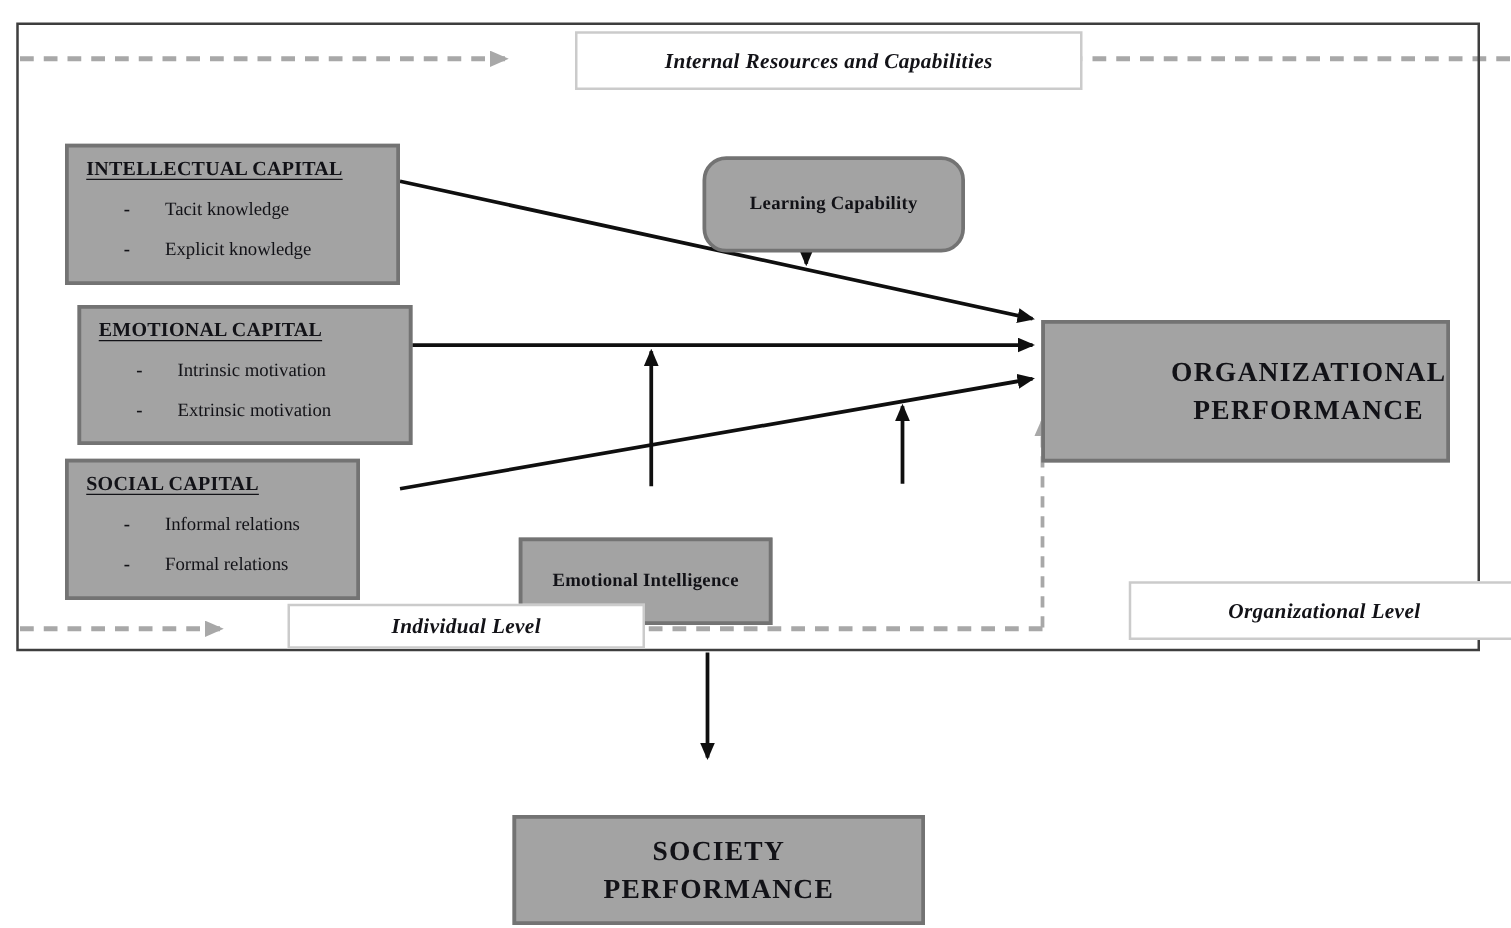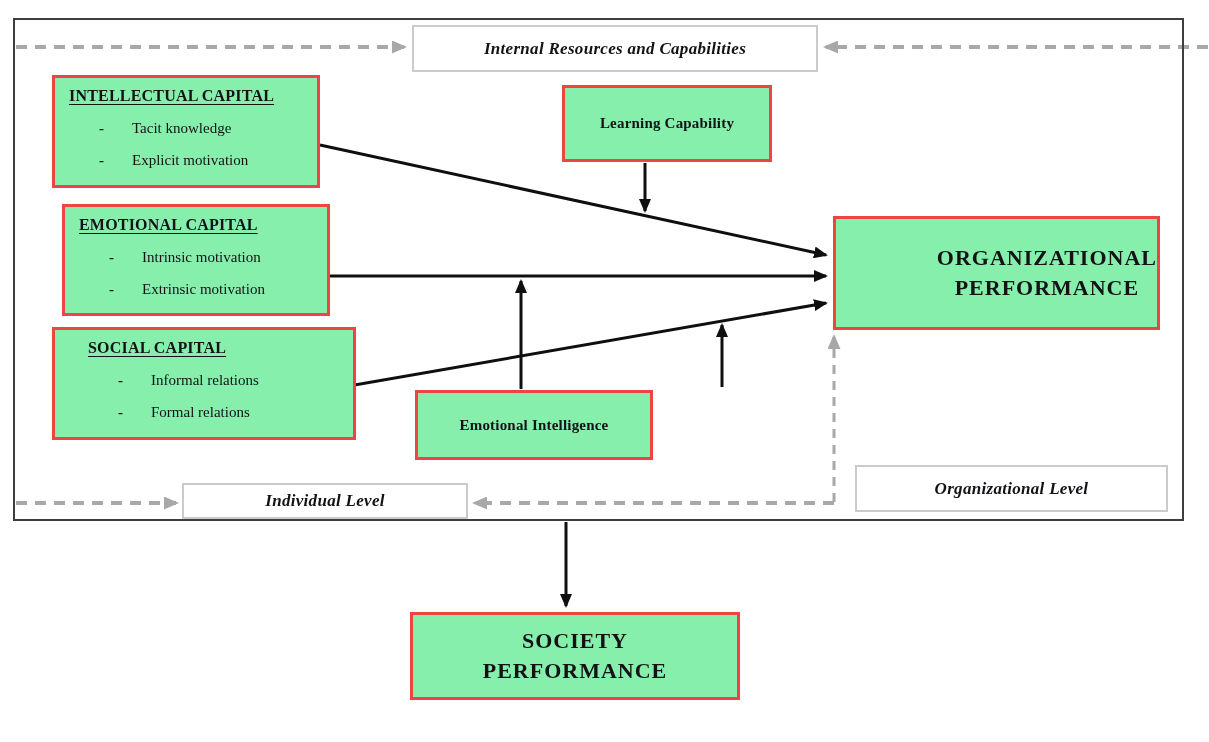--- a/index.html
+++ b/index.html
@@ -3,25 +3,25 @@
 <meta charset="utf-8">
 <style>
   html,body{margin:0;padding:0;background:#ffffff;}
   .canvas{
     position:relative;width:1209px;height:742px;background:#ffffff;
     font-family:"Liberation Serif","DejaVu Serif",serif;color:#121217;overflow:hidden;
   }
   .overlay{position:absolute;left:0;top:0;width:1209px;height:742px;pointer-events:none;}
   .abs{position:absolute;box-sizing:border-box;}
   .frame{border:2px solid #3e3e3e;background:transparent;}
-  .thickbox{border:3px solid #ef4444;background:#86efac;}
+  .thickbox{border:3px solid #737373;background:#a3a3a3;margin-top:40px;}
   .lightbox{
     border:2px solid #cbcbcb;background:#ffffff;
     display:flex;align-items:center;justify-content:center;
-    font-weight:bold;font-style:italic;font-size:17px;letter-spacing:.3px;
+    font-weight:bold;font-style:italic;font-size:17px;letter-spacing:.3px;margin-left:48px;
   }
   .centerbox{display:flex;align-items:center;justify-content:center;text-align:center;}
   .cap-title{
     margin:9px 0 0 14px;font-weight:bold;font-size:16px;letter-spacing:.2px;
     text-decoration:underline;text-underline-offset:3px;
   }
   .cap-item{display:flex;margin:14px 0 0 44px;font-size:15px;line-height:18px;}
   .cap-item .dash{font-weight:bold;margin-right:28px;}
   .modlabel{font-weight:bold;font-size:15px;letter-spacing:.2px;}
   .two-line{white-space:pre-line;font-weight:bold;font-size:22px;line-height:1.35;letter-spacing:1px;}
@@ -63,53 +63,53 @@
   </div>
 
   <div class="abs thickbox" style="left:52px;top:75px;width:268px;height:113px;">
     <div class="cap-title">INTELLECTUAL CAPITAL</div>
     <div class="cap-item">
       <span class="dash">-</span>
       <span>Tacit knowledge</span>
     </div>
     <div class="cap-item">
       <span class="dash">-</span>
-      <span>Explicit motivation</span>
+      <span>Explicit knowledge</span>
     </div>
   </div>
 
   <div class="abs thickbox" style="left:62px;top:204px;width:268px;height:112px;">
     <div class="cap-title">EMOTIONAL CAPITAL</div>
     <div class="cap-item">
       <span class="dash">-</span>
       <span>Intrinsic motivation</span>
     </div>
     <div class="cap-item">
       <span class="dash">-</span>
       <span>Extrinsic motivation</span>
     </div>
   </div>
 
-  <div class="abs thickbox" style="left:52px;top:327px;width:304px;height:113px;padding-left:19px;">
+  <div class="abs thickbox" style="left:52px;top:327px;width:236px;height:113px;">
     <div class="cap-title">SOCIAL CAPITAL</div>
     <div class="cap-item">
       <span class="dash">-</span>
       <span>Informal relations</span>
     </div>
     <div class="cap-item">
       <span class="dash">-</span>
       <span>Formal relations</span>
     </div>
   </div>
 
-  <div class="abs thickbox centerbox" style="left:562px;top:85px;width:210px;height:77px;">
+  <div class="abs thickbox centerbox" style="left:562px;top:85px;width:210px;height:77px;border-radius:19px;">
     <span class="modlabel">Learning Capability</span>
   </div>
 
-  <div class="abs thickbox centerbox" style="left:415px;top:390px;width:238px;height:70px;">
+  <div class="abs thickbox centerbox" style="left:415px;top:390px;width:203px;height:70px;">
     <span class="modlabel">Emotional Intelligence</span>
   </div>
 
 
   <div class="abs thickbox centerbox" style="left:833px;top:216px;width:327px;height:114px;justify-content:flex-end;">
     <span class="two-line">ORGANIZATIONAL
 PERFORMANCE</span>
   </div>
 
   <div class="abs lightbox" style="left:182px;top:483px;width:286px;height:36px;">

